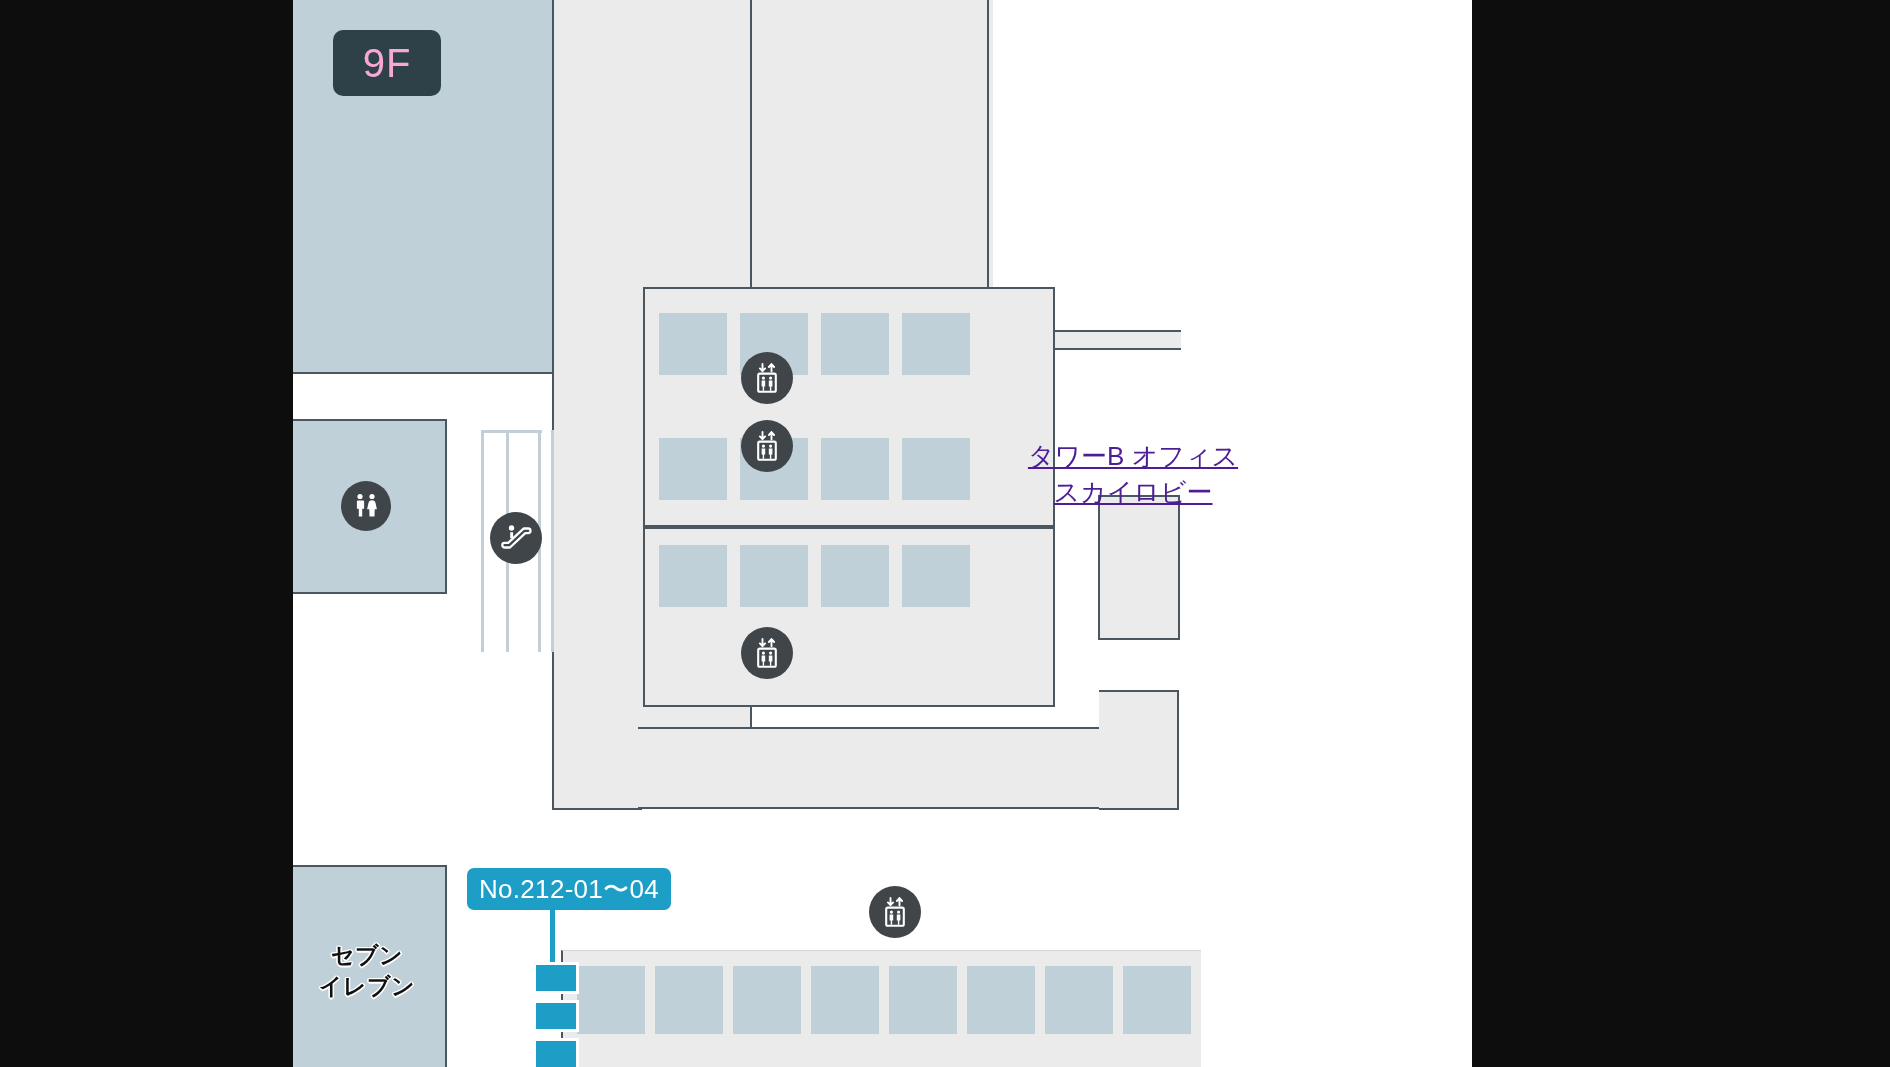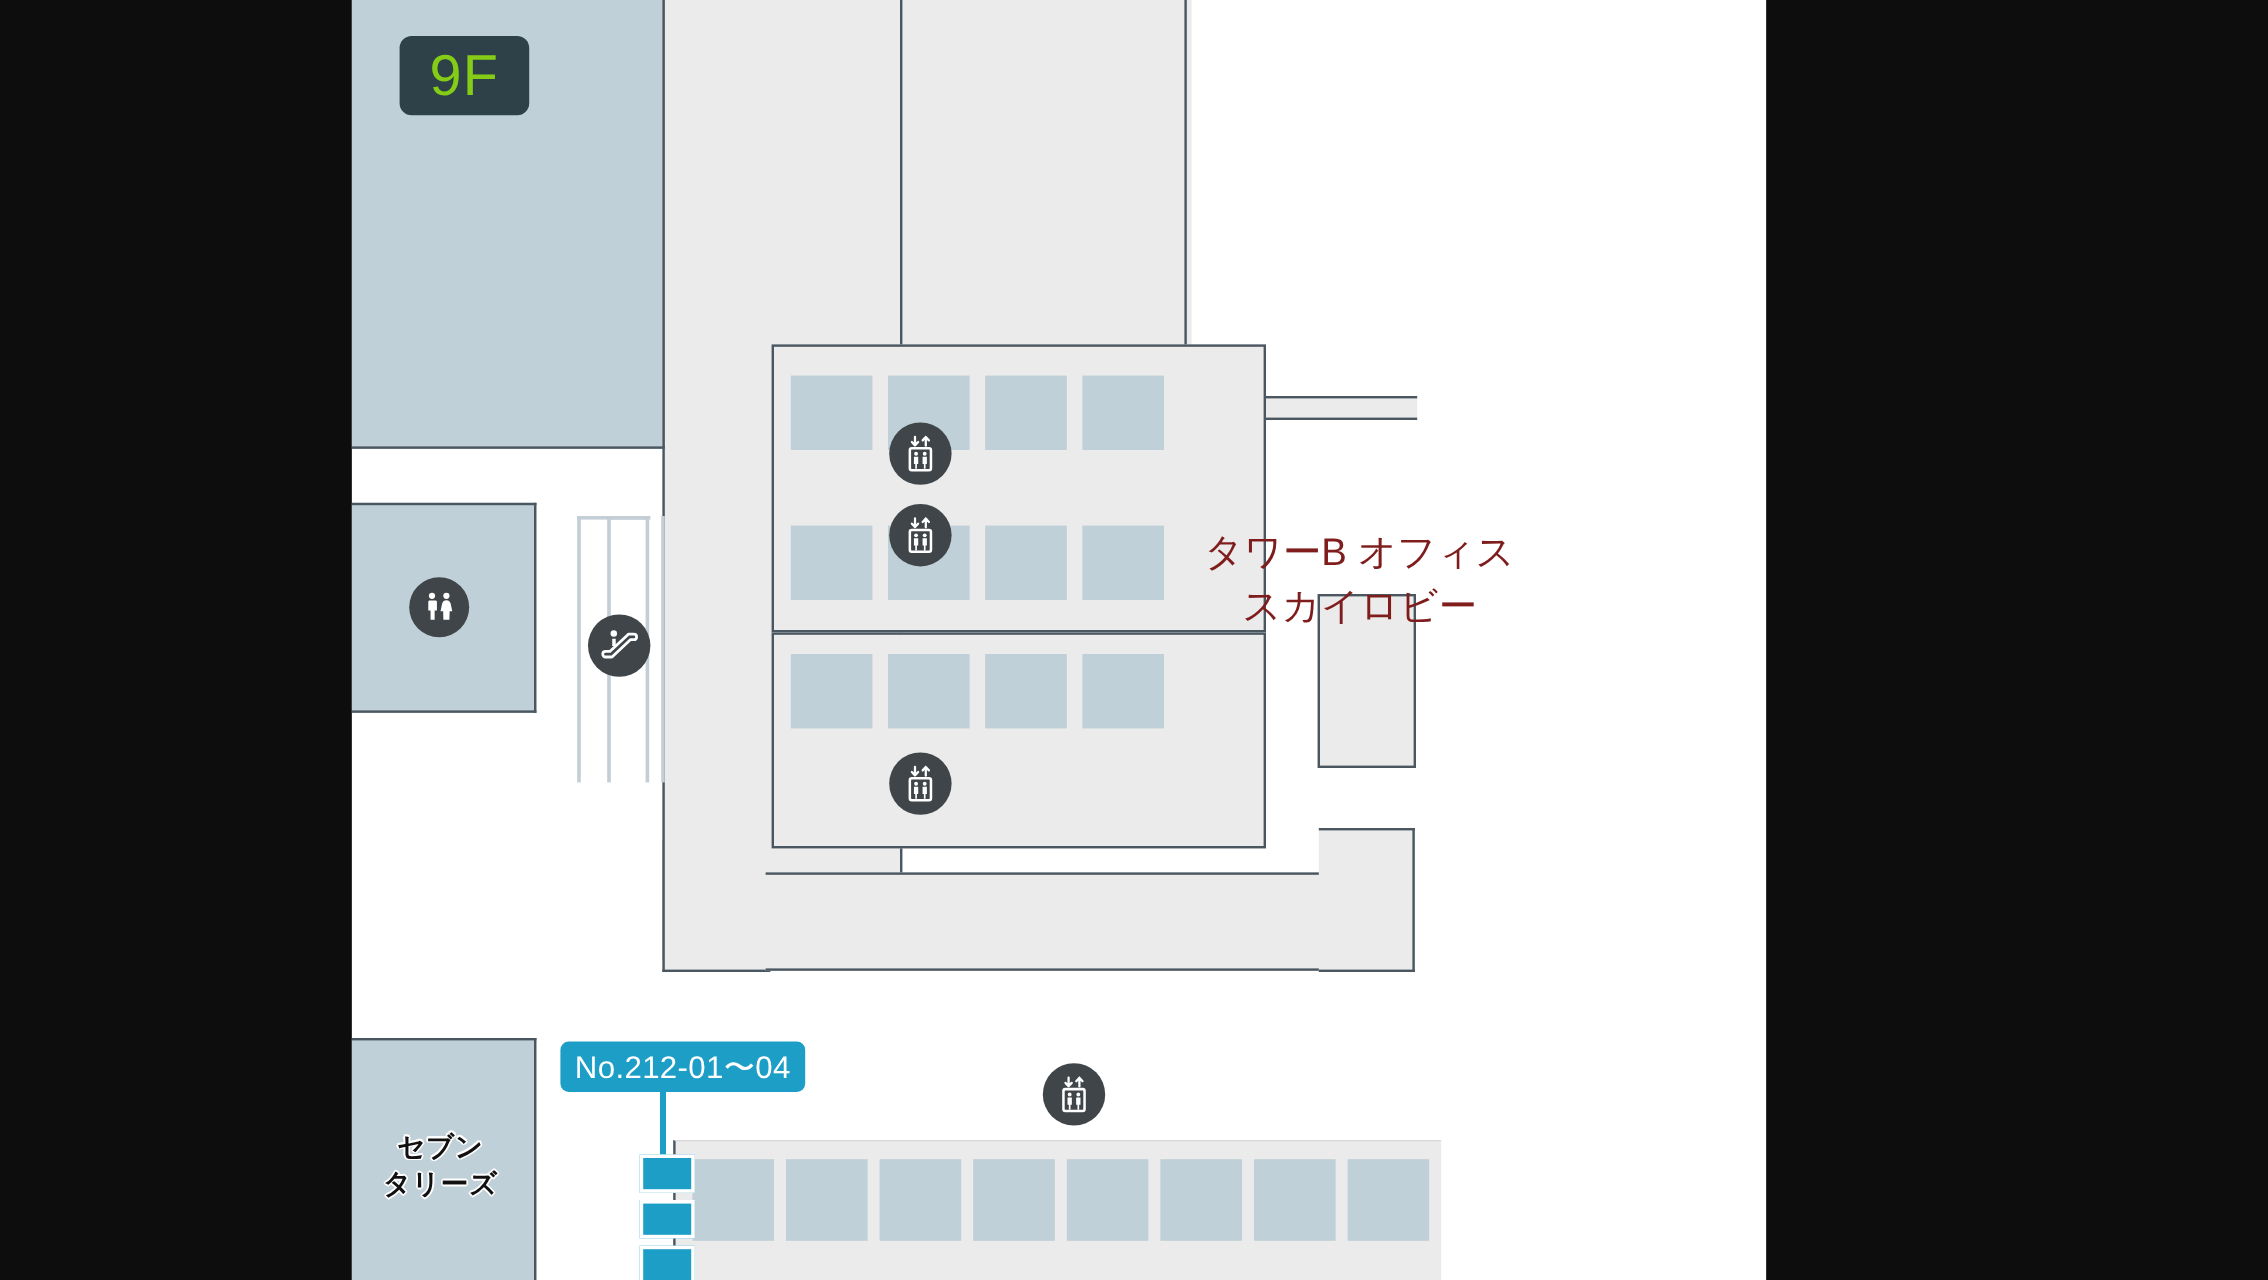--- a/index.html
+++ b/index.html
@@ -89,22 +89,22 @@
     top: 30px;
     width: 108px;
     height: 66px;
     background: #2e4149;
     border-radius: 10px;
     display: flex;
     align-items: center;
     justify-content: center;
   }
   #floor-badge-text {
-    color: #84cc16;
-    font-size: 48px;
+    color: #f9a8d4;
+    font-size: 40px;
     font-weight: 400;
     letter-spacing: 1px;
   }
 
   
   .car-cell {
     position: absolute;
     background: #bfd0d8;
   }
 
@@ -166,25 +166,26 @@
   #callout-chip-2 { top: 1000px; }
   #callout-chip-3 { top: 1038px; }
 
   
   #area-label {
     position: absolute;
     left: 690px;
     top: 438px;
     width: 300px;
     text-align: center;
-    font-size: 32px;
+    font-size: 26px;
     font-weight: 400;
     line-height: 1.4;
-    color: #7f1d1d;
+    color: #4c1d95;
     white-space: pre-line;
+    text-decoration: underline;
   }
 </style>
 </head>
 <body>
 
 <div id="stage">
 
   <div id="map-canvas">
 
     <div class="shape floor-slab" style="left:260px; top:-10px; width:440px; height:360px;"></div>
@@ -230,21 +231,21 @@
 
     <div class="shape tenant-block" style="left:-4px; top:-4px; width:265px; height:378px; border-left:none; border-top:none;">
     </div>
 
     <div class="shape tenant-block" style="left:-4px; top:419px; width:158px; height:175px; border-left:none;">
     </div>
 
 
     <div class="shape tenant-block" style="left:-4px; top:865px; width:158px; height:210px; border-left:none; border-bottom:none;">
       <span class="tenant-label">セブン
-タリーズ</span>
+イレブン</span>
     </div>
 
     <div class="esc-line" style="left:188px; top:430px; width:3px; height:222px;"></div>
     <div class="esc-line" style="left:188px; top:430px; width:60px; height:3px;"></div>
     <div class="esc-line" style="left:245px; top:430px; width:3px; height:222px;"></div>
     <div class="esc-line" style="left:213px; top:430px; width:3px; height:222px;"></div>
     <div class="esc-line" style="left:213px; top:430px; width:36px; height:3px;"></div>
     <div class="esc-line" style="left:258px; top:430px; width:3px; height:222px;"></div>
 
     <div class="shape floor-slab" style="left:268px; top:950px; width:640px; height:118px; border-left:2px solid #4a5660; border-top:1px solid #d6d6d6;"></div>

